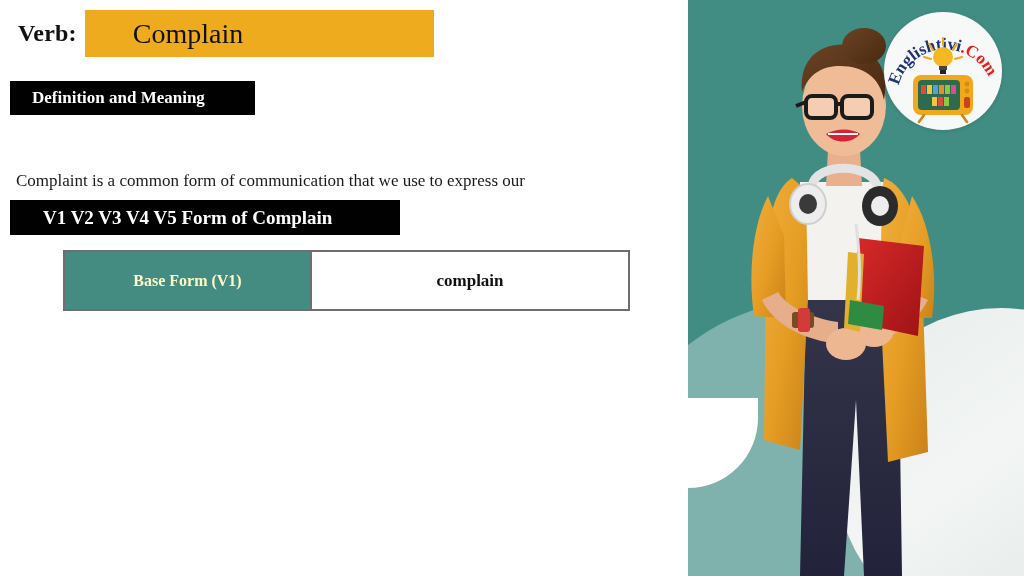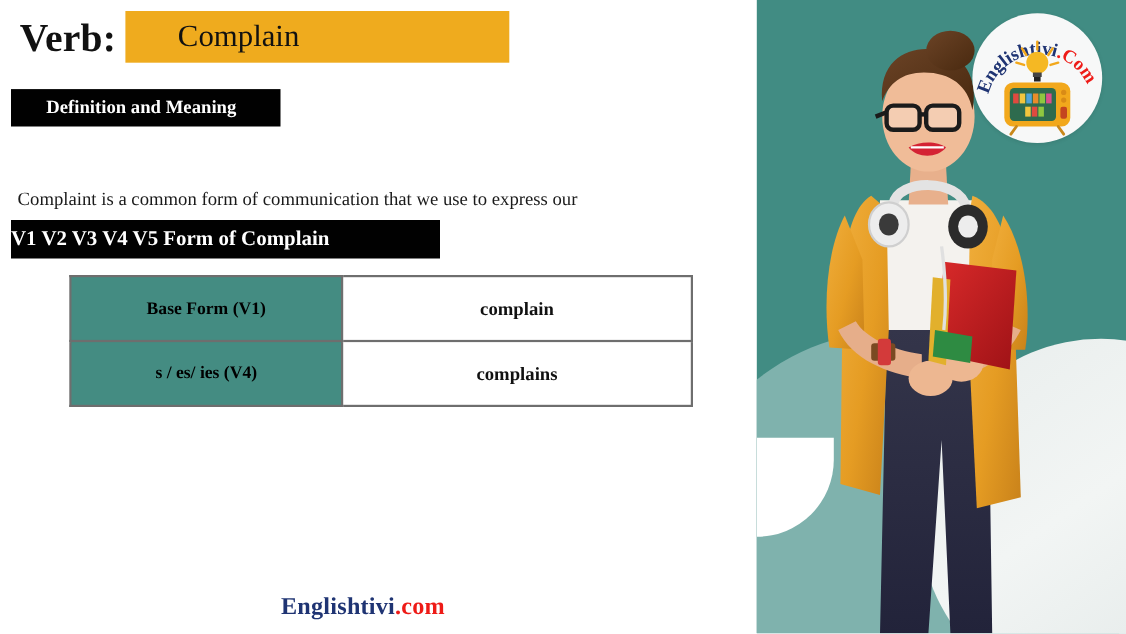--- a/index.html
+++ b/index.html
@@ -71,21 +71,21 @@
   
   .verb-row {
     position: absolute;
     left: 18px;
     top: 10px;
     height: 47px;
     display: flex;
     align-items: center;
   }
   .verb-label {
-    font-size: 36px;
+    font-size: 24px;
     font-weight: bold;
     color: #111111;
     letter-spacing: 0.2px;
     margin-right: 8px;
   }
   .verb-chip {
     width: 349px;
     height: 47px;
     background: #EFAB1E;
     display: flex;
@@ -106,28 +106,29 @@
     align-items: center;
     box-sizing: border-box;
     color: #ffffff;
     font-weight: bold;
   }
   .bar-definition {
     left: 10px;
     top: 81px;
     width: 245px;
     height: 34px;
-    padding-left: 32px;
+    padding-left: 22px;
     font-size: 17px;
   }
   .bar-forms {
     left: 10px;
     top: 200px;
     width: 390px;
     height: 35px;
+    padding-left: 33px;
     font-size: 19px;
   }
 
   .definition-text {
     position: absolute;
     left: 16px;
     top: 126px;
     width: 600px;
     font-size: 17px;
     line-height: 29px;
@@ -148,21 +149,21 @@
     border: 2px solid #6E6E6E;
     height: 55px;
     text-align: center;
     vertical-align: middle;
     font-weight: bold;
     font-size: 16px;
   }
   .forms-table td.label-cell {
     width: 243px;
     background: #448C82;
-    color: #000000;
+    color: #fef9c3;
     text-align: center;
   }
   .forms-table td.value-cell {
     width: 314px;
     background: #ffffff;
     color: #111111;
     font-size: 17px;
   }
 
   
@@ -321,24 +322,17 @@
   <div class="definition-text">Complaint is a common form of communication that we use to express our dissatisfaction with something.</div>
 
   <div class="black-bar bar-forms">V1 V2 V3 V4 V5 Form of Complain</div>
 
   <table class="forms-table">
     <tbody>
       <tr>
         <td class="label-cell">Base Form (V1)</td>
         <td class="value-cell">complain</td>
       </tr>
-      <tr>
-        <td class="label-cell">s / es/ ies (V4)</td>
-        <td class="value-cell">complains</td>
-      </tr>
     </tbody>
   </table>
 
-  <div class="footer">
-    <span class="brand">Englishtivi</span><span class="tld">.com</span>
-  </div>
 
 </div>
 
 </body></html>

